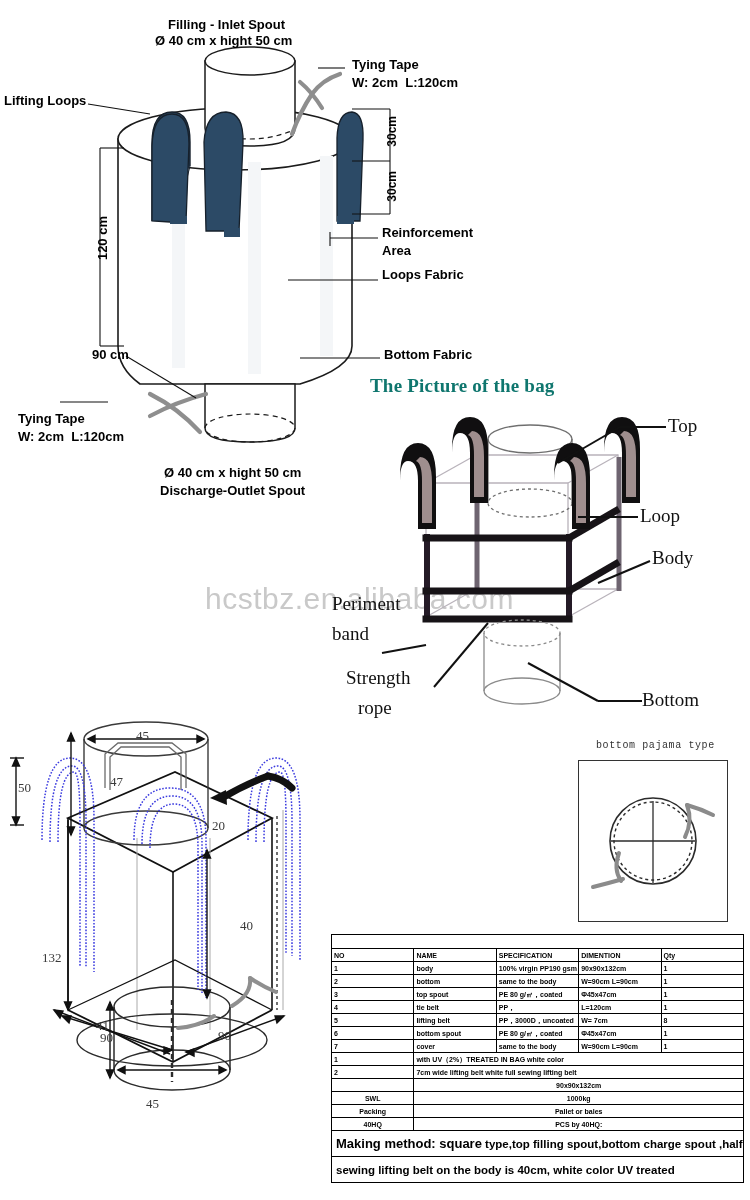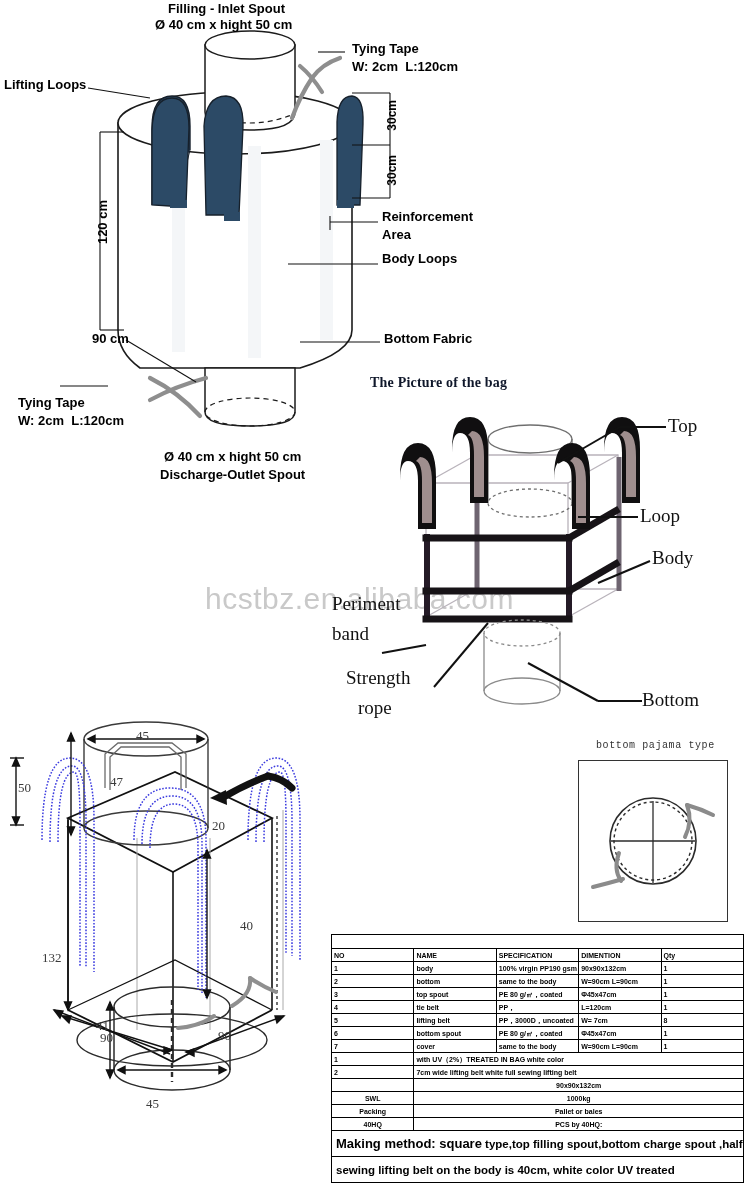--- a/index.html
+++ b/index.html
@@ -6,26 +6,26 @@
   body{width:750px;height:1200px;position:relative;overflow:hidden;
        font-family:"Liberation Sans",sans-serif;color:#000;}
   .page{position:relative;width:750px;height:1200px;}
 
   
   .lbl{position:absolute;font-weight:bold;line-height:1.12;white-space:pre;}
   .vert{writing-mode:vertical-rl;transform:rotate(180deg);}
   svg{position:absolute;top:0;left:0;overflow:visible;}
 
   
-  #diag1{position:absolute;left:0;top:0;width:500px;height:500px;}
+  #diag1{position:absolute;left:0;top:16px;width:500px;height:500px;}
 
   
   #pic-title{position:absolute;left:370px;top:375px;
-    font-family:"Liberation Serif",serif;font-weight:bold;font-size:14px;
-    color:#0f172a;letter-spacing:.2px;text-align:right;}
+    font-family:"Liberation Serif",serif;font-weight:bold;font-size:19px;
+    color:#0f766e;letter-spacing:.2px;text-align:right;}
 
   
   #diag2{position:absolute;left:330px;top:395px;width:420px;height:350px;}
   #diag2 .lbl2{position:absolute;font-family:"Liberation Serif",serif;
     font-size:19px;color:#111;white-space:pre;}
 
   
   #wm{position:absolute;left:205px;top:582px;font-size:30px;color:#c9c9c9;
       font-family:"Liberation Sans",sans-serif;letter-spacing:.5px;
       white-space:nowrap;}
@@ -132,21 +132,21 @@
     <div class="lbl" style="left:352px;top:60px;font-size:13px;">W: 2cm  L:120cm</div>
 
     <div class="lbl vert" style="left:386px;top:100px;font-size:12px;">30cm</div>
     <div class="lbl vert" style="left:386px;top:155px;font-size:12px;">30cm</div>
 
     <div class="lbl vert" style="left:96px;top:200px;font-size:13px;">120 cm</div>
     <div class="lbl" style="left:92px;top:332px;font-size:13px;">90 cm</div>
 
     <div class="lbl" style="left:382px;top:210px;font-size:13px;">Reinforcement</div>
     <div class="lbl" style="left:382px;top:228px;font-size:13px;">Area</div>
-    <div class="lbl" style="left:382px;top:252px;font-size:13px;">Body Loops</div>
+    <div class="lbl" style="left:382px;top:252px;font-size:13px;">Loops Fabric</div>
     <div class="lbl" style="left:384px;top:332px;font-size:13px;">Bottom Fabric</div>
 
     <div class="lbl" style="left:18px;top:396px;font-size:13px;">Tying Tape</div>
     <div class="lbl" style="left:18px;top:414px;font-size:13px;">W: 2cm  L:120cm</div>
 
     <div class="lbl" style="left:164px;top:450px;font-size:13px;">Ø 40 cm x hight 50 cm</div>
     <div class="lbl" style="left:160px;top:468px;font-size:13px;">Discharge-Outlet Spout</div>
   </div>
 
   <div id="pic-title">The Picture of the bag</div>

